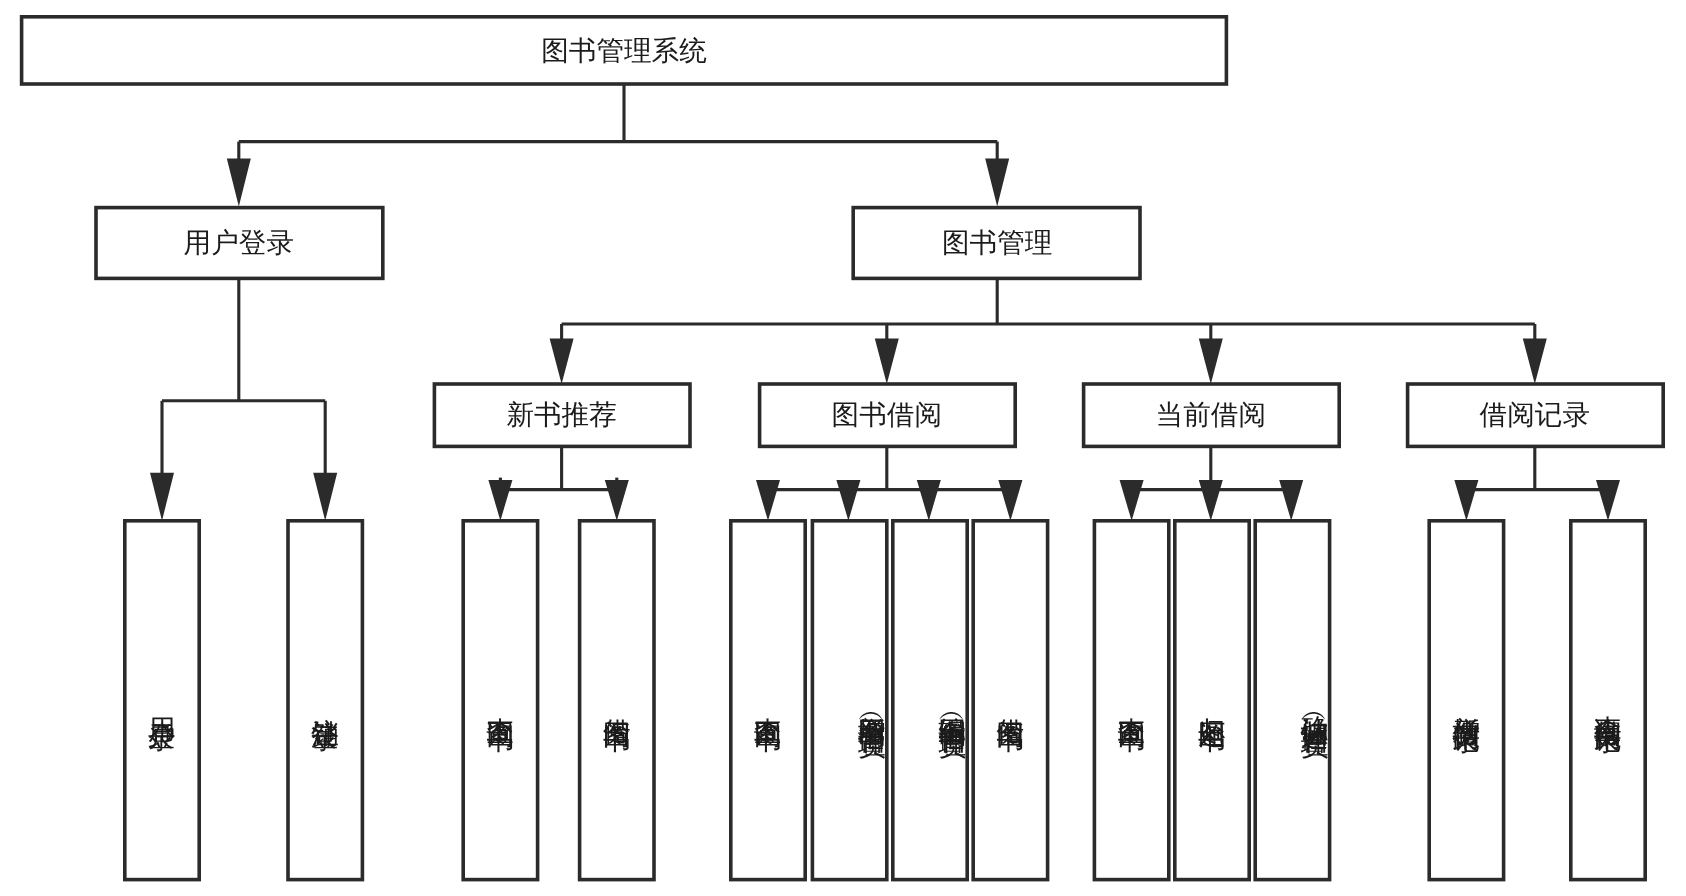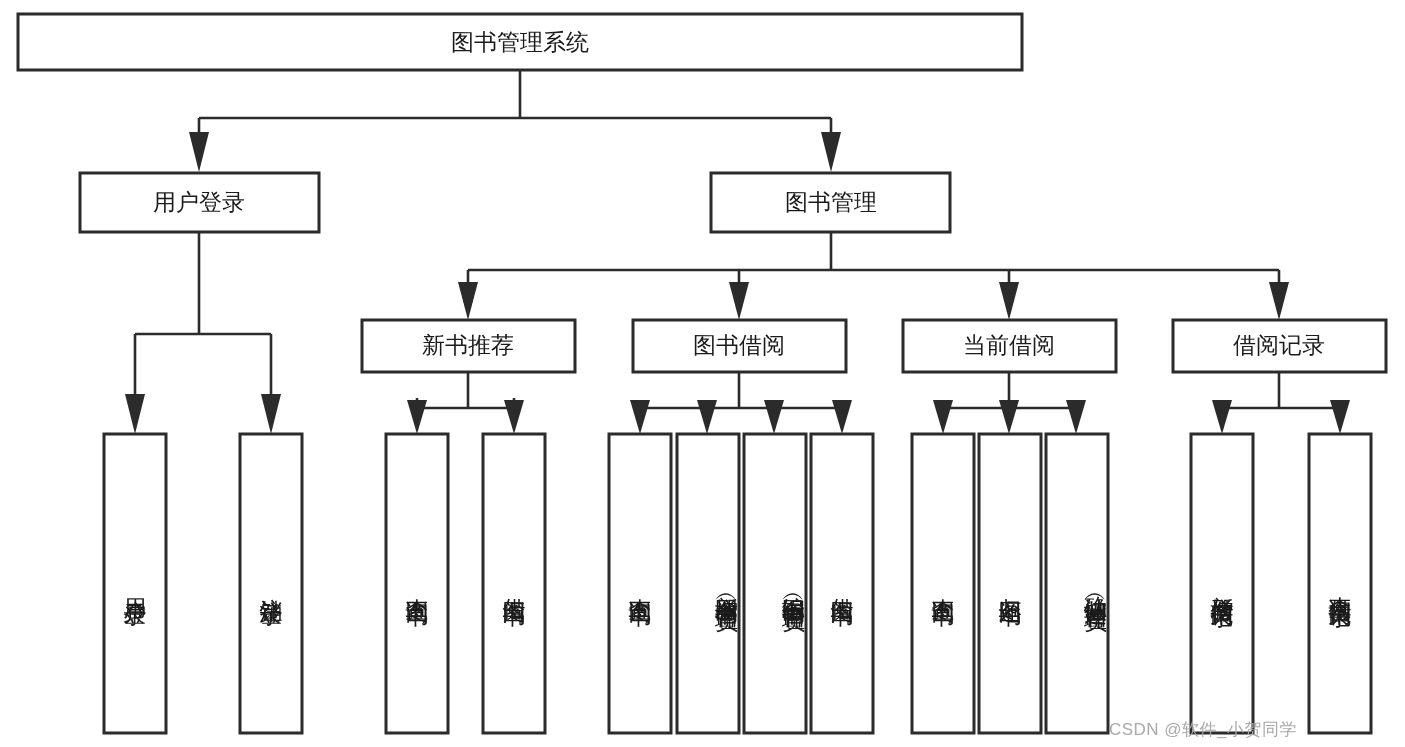--- a/index.html
+++ b/index.html
@@ -190,15 +190,14 @@
   <div class="node-label-v" style="left:744px; top:440px; width:62px; height:293px; display:flex; align-items:flex-start; justify-content:center;">编辑图书（管理员）</div>
   <div class="node-label-v" style="left:811px; top:434px; width:62px; height:299px; display:flex; align-items:center; justify-content:center;">借阅图书</div>
 
   <div class="node-label-v" style="left:912px; top:434px; width:62px; height:299px; display:flex; align-items:center; justify-content:center;">查询图书</div>
   <div class="node-label-v" style="left:979px; top:434px; width:62px; height:299px; display:flex; align-items:center; justify-content:center;">归还图书</div>
   <div class="node-label-v" style="left:1046px; top:440px; width:62px; height:293px; display:flex; align-items:flex-start; justify-content:center;">确认归还（管理员）</div>
 
   <div class="node-label-v" style="left:1191px; top:434px; width:62px; height:299px; display:flex; align-items:center; justify-content:center;">新增借阅记录</div>
   <div class="node-label-v" style="left:1309px; top:434px; width:62px; height:299px; display:flex; align-items:center; justify-content:center;">查询借阅记录</div>
 
-  <div class="watermark">CSDN @软件_小贺同学</div>
 
 </div>
 
 </body></html>

